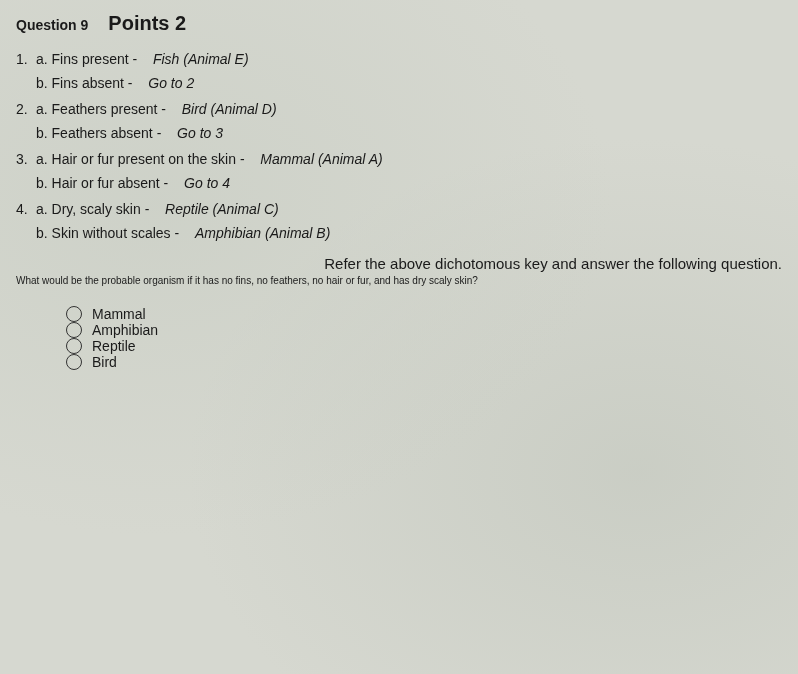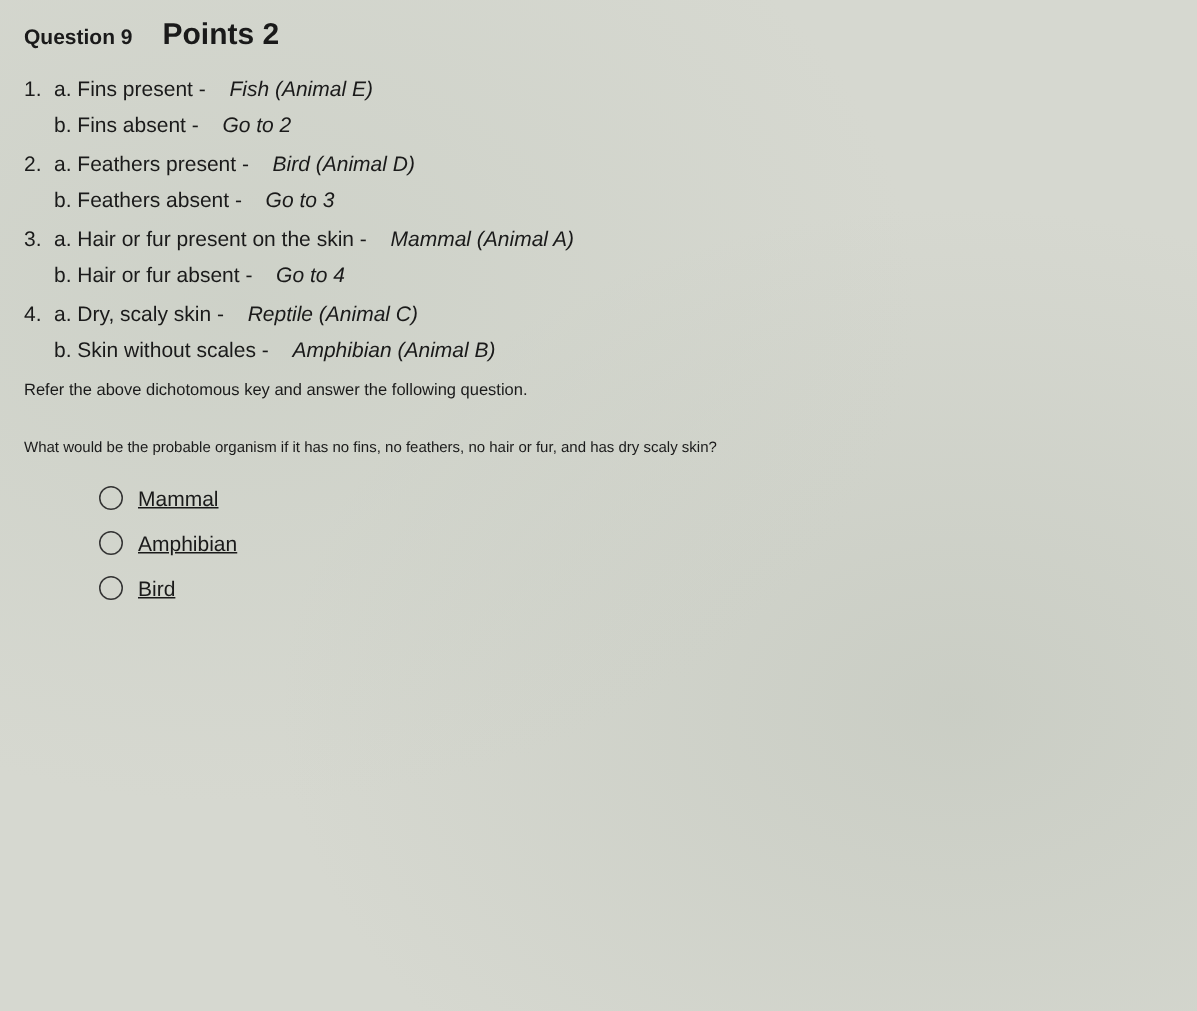--- a/index.html
+++ b/index.html
@@ -62,38 +62,37 @@
       font-size: 14px;
     }
 
     .key-result {
       margin-left: 8px;
       font-size: 14px;
       font-style: italic;
     }
 
     .refer-text {
-      font-size: 11px;
+      font-size: 15px;
       margin-top: 10px;
-      margin-bottom: 24px;
+      margin-bottom: 0;
       line-height: 1.4;
+      text-align: right;
     }
 
     .question-text {
       font-size: 10px;
       margin-bottom: 18px;
       line-height: 1.4;
     }
 
     .options-container {
       display: flex;
       flex-direction: column;
-      gap: 14px;
       padding-left: 50px;
-      text-decoration: underline;
     }
 
     .option-item {
       display: flex;
       align-items: center;
       gap: 10px;
       cursor: pointer;
     }
 
     .radio-circle {
@@ -179,15 +178,19 @@
   <div class="option-item">
     <div class="radio-circle"></div>
     <span class="option-label">Mammal</span>
   </div>
   <div class="option-item">
     <div class="radio-circle"></div>
     <span class="option-label">Amphibian</span>
   </div>
   <div class="option-item">
     <div class="radio-circle"></div>
+    <span class="option-label">Reptile</span>
+  </div>
+  <div class="option-item">
+    <div class="radio-circle"></div>
     <span class="option-label">Bird</span>
   </div>
 </div>
 
 </body></html>

